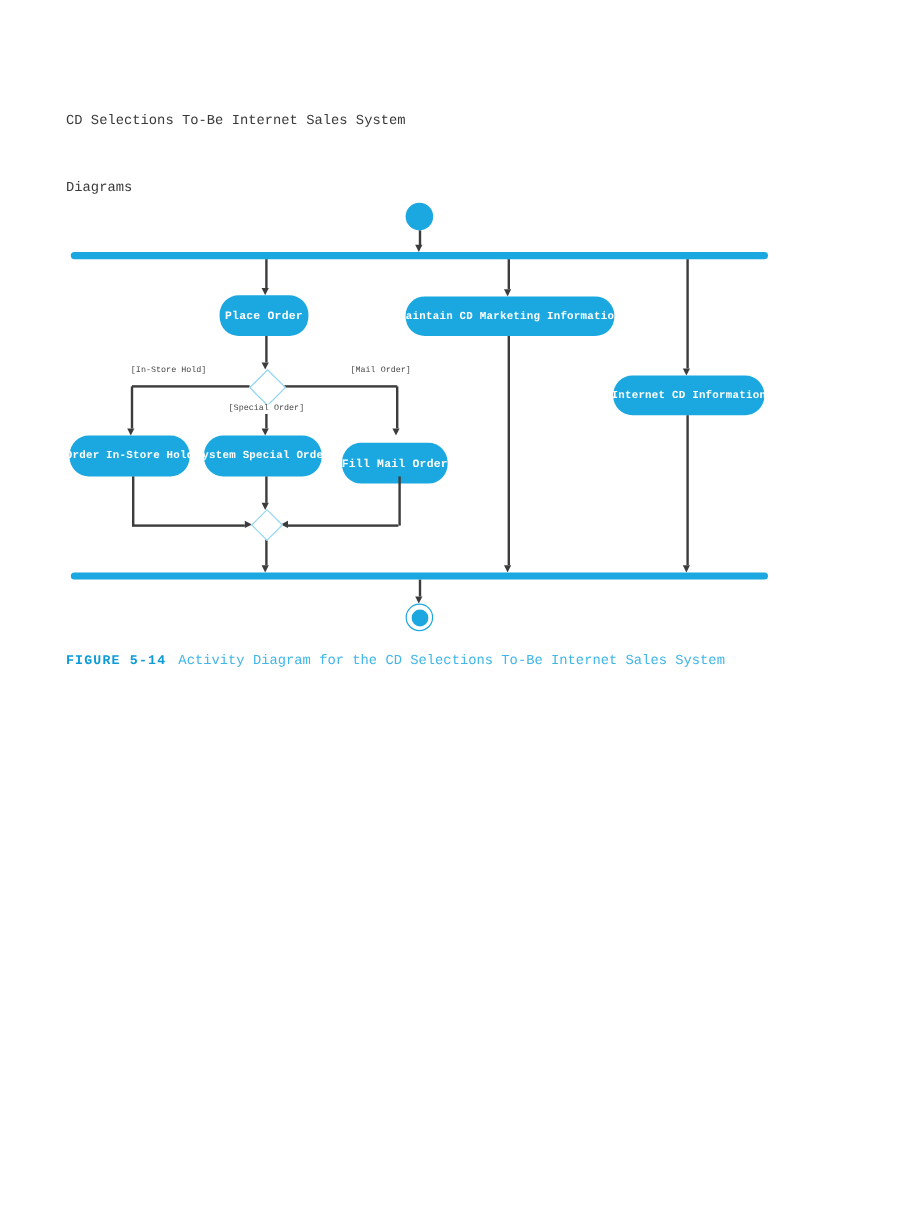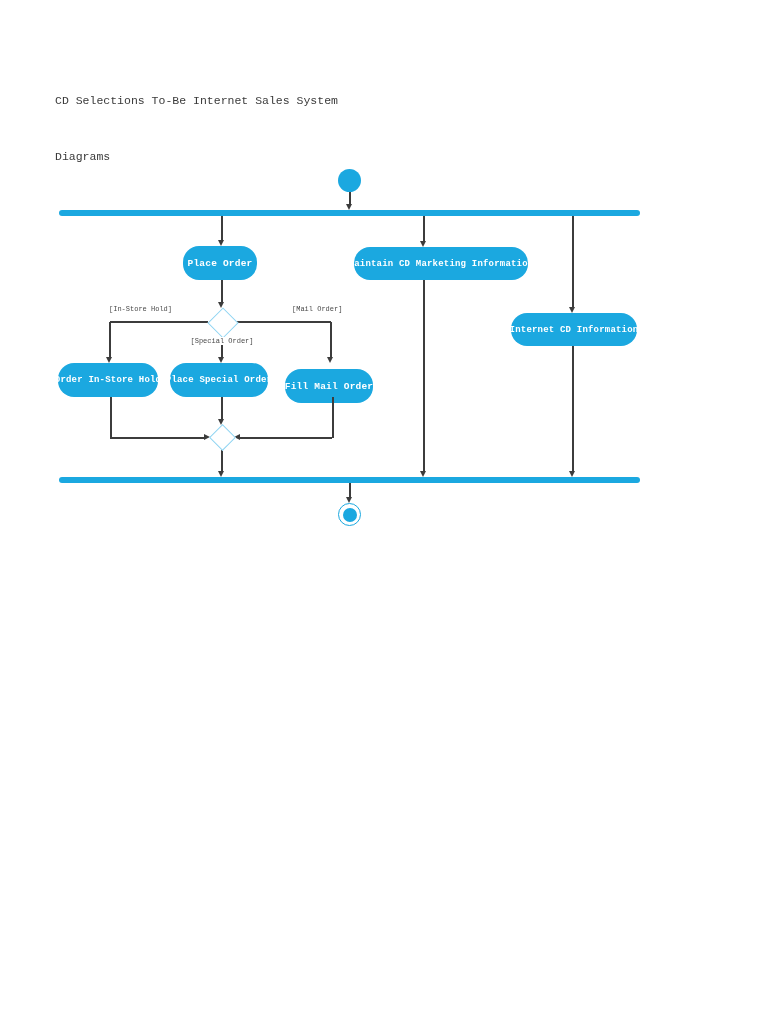--- a/index.html
+++ b/index.html
@@ -15,21 +15,21 @@
         font-family:Liberation Mono, monospace;overflow:hidden;}
 
   .doc-title{position:absolute;left:55px;top:94px;font-size:11.5px;color:var(--text);}
   .doc-subtitle{position:absolute;left:55px;top:127px;font-size:11.5px;color:var(--text);margin-top:23px;}
 
   
   .activity{position:absolute;background:var(--blue);border-radius:16px;color:#fff;
             font-weight:bold;font-size:9.5px;letter-spacing:.2px;display:flex;
             align-items:center;justify-content:center;text-align:left;white-space:nowrap;}
   #box-place-order{left:183px;top:246px;width:74px;height:34px;}
-  #box-mktg{left:354px;top:247px;width:174px;height:33px;font-size:9px;}
+  #box-mktg{left:338px;top:247px;width:174px;height:33px;font-size:9px;}
   #box-cdinfo{left:511px;top:313px;width:126px;height:33px;font-size:9px;}
   #box-instore{left:58px;top:363px;width:100px;height:34px;font-size:9px;}
   #box-special{left:170px;top:363px;width:98px;height:34px;font-size:9px;}
   #box-fillmail{left:285px;top:369px;width:88px;height:34px;}
 
   
   .bar{position:absolute;left:59px;width:581px;height:6px;background:var(--blue);border-radius:3px;}
   #fork-bar{top:210px;}
   #join-bar{top:477px;}
 
@@ -107,21 +107,21 @@
     <div class="arr-d" id="a-fork-po"></div>
     <div class="vline" id="l-fork-mk"></div>
     <div class="arr-d" id="a-fork-mk"></div>
     <div class="vline" id="l-fork-ci"></div>
     <div class="arr-d" id="a-fork-ci"></div>
 
     <div class="activity" id="box-place-order">Place Order</div>
     <div class="activity" id="box-mktg">Maintain CD Marketing Information</div>
     <div class="activity" id="box-cdinfo">Internet CD Information</div>
     <div class="activity" id="box-instore">Order In-Store Hold</div>
-    <div class="activity" id="box-special">Place Special Order</div>
+    <div class="activity" id="box-special">System Special Order</div>
     <div class="activity" id="box-fillmail">Fill Mail Order</div>
 
     <div class="vline" id="l-po-dec"></div>
     <div class="arr-d" id="a-po-dec"></div>
 
     <div class="diamond" id="decision"></div>
     <div class="guard" id="guard-instore">[In-Store Hold]</div>
     <div class="guard" id="guard-special">[Special Order]</div>
     <div class="guard" id="guard-mail">[Mail Order]</div>
 
@@ -153,14 +153,17 @@
     <div class="arr-d" id="a-ci-join"></div>
 
     <div class="bar" id="join-bar"></div>
     <div class="vline" id="l-join-fin"></div>
     <div class="arr-d" id="a-join-fin"></div>
     <div class="final-outer">
       <div class="final-inner"></div>
     </div>
   </div>
 
+  <div class="caption">
+    <span class="cap-label">FIGURE 5-14</span><span class="cap-text">Activity Diagram for the CD Selections To-Be Internet Sales System</span>
+  </div>
 
 </div>
 
 </body></html>

